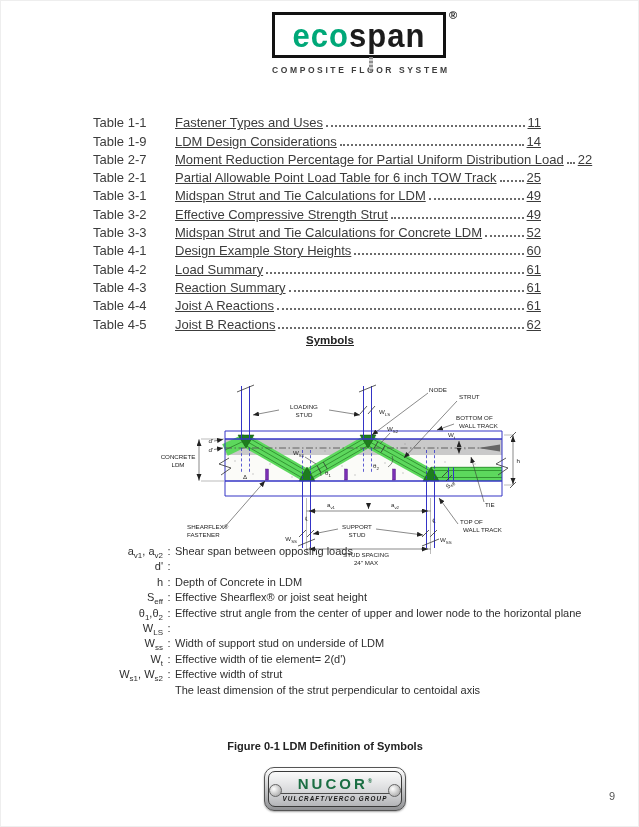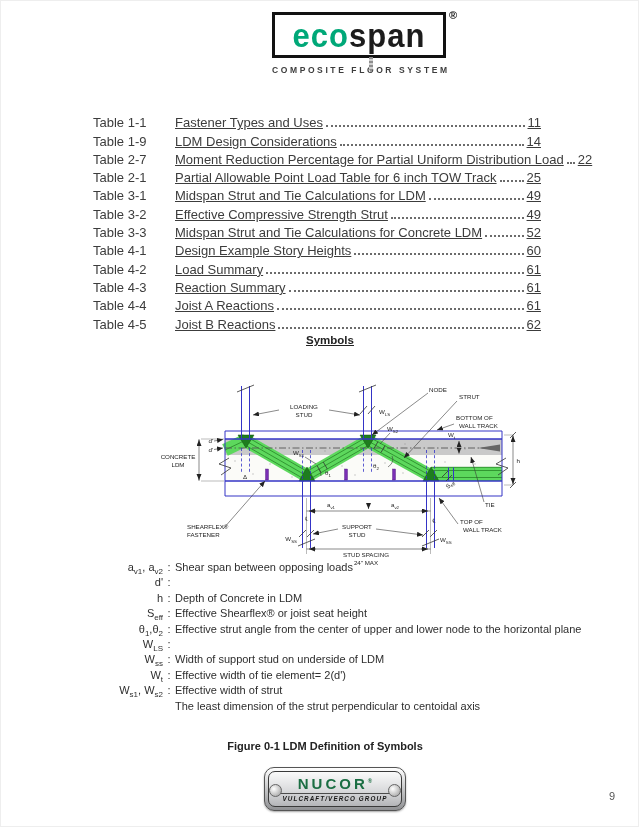--- a/index.html
+++ b/index.html
@@ -40,21 +40,21 @@
   .dim{stroke:#3a3a3a;stroke-width:0.6;fill:none;}
   .blk{stroke:#333;stroke-width:0.8;fill:none;}
   .thin{stroke:#777;stroke-width:0.5;fill:none;}
   .dash{stroke-dasharray:3 2.2;stroke-width:0.8;}
   .dt{font-family:"Liberation Sans",sans-serif;font-size:6.2px;fill:#1d1d1d;}
   .dts{font-size:4.4px;}
   .spk{fill:#b9b9b9;}
   .spkd{fill:#a3a3a3;}
 
   
-  .defs{position:absolute;left:85px;top:560px;width:540px;font-size:11px;color:#2e2e2e;}
+  .defs{position:absolute;left:85px;top:544px;width:540px;font-size:11px;color:#2e2e2e;}
   .def-row{display:flex;line-height:15.4px;}
   .def-sym{flex:0 0 78px;text-align:right;white-space:nowrap;}
   .def-sep{flex:0 0 12px;text-align:center;}
   .def-desc{white-space:nowrap;}
   sub.ds{font-size:8px;line-height:0;}
 
   .figure-caption{position:absolute;left:0;top:740px;width:650px;text-align:center;
       font-size:11px;font-weight:bold;color:#222;}
 
   

